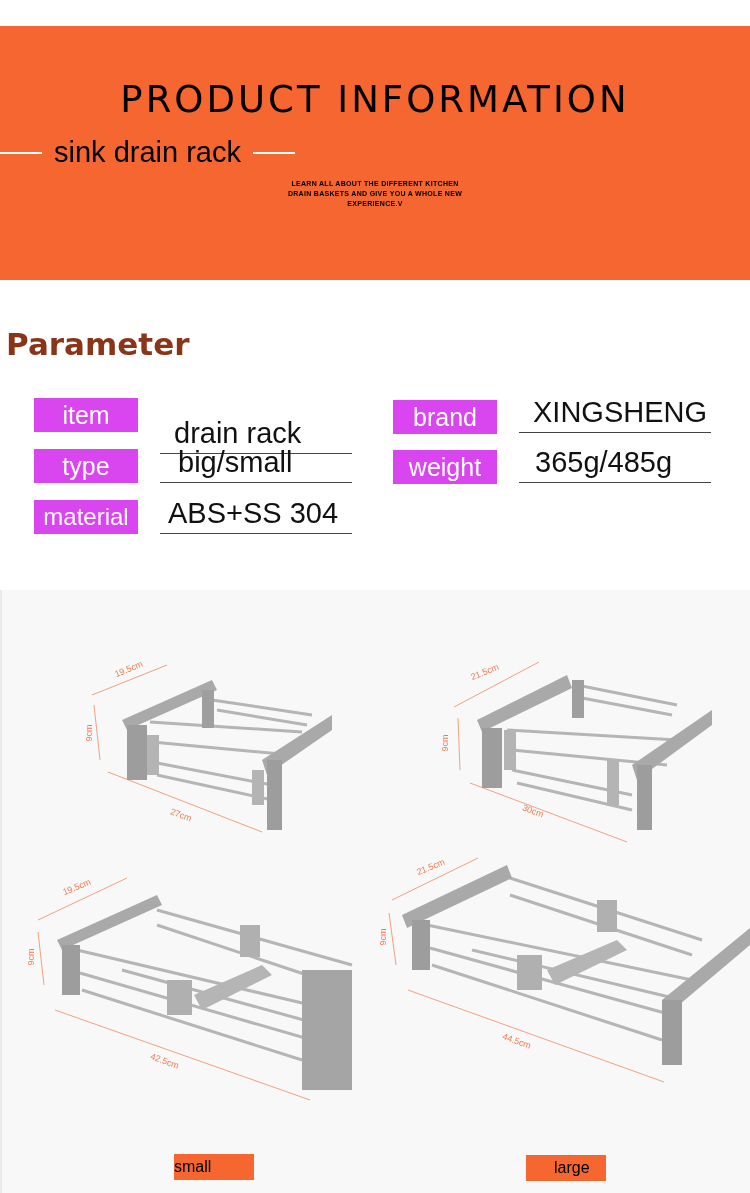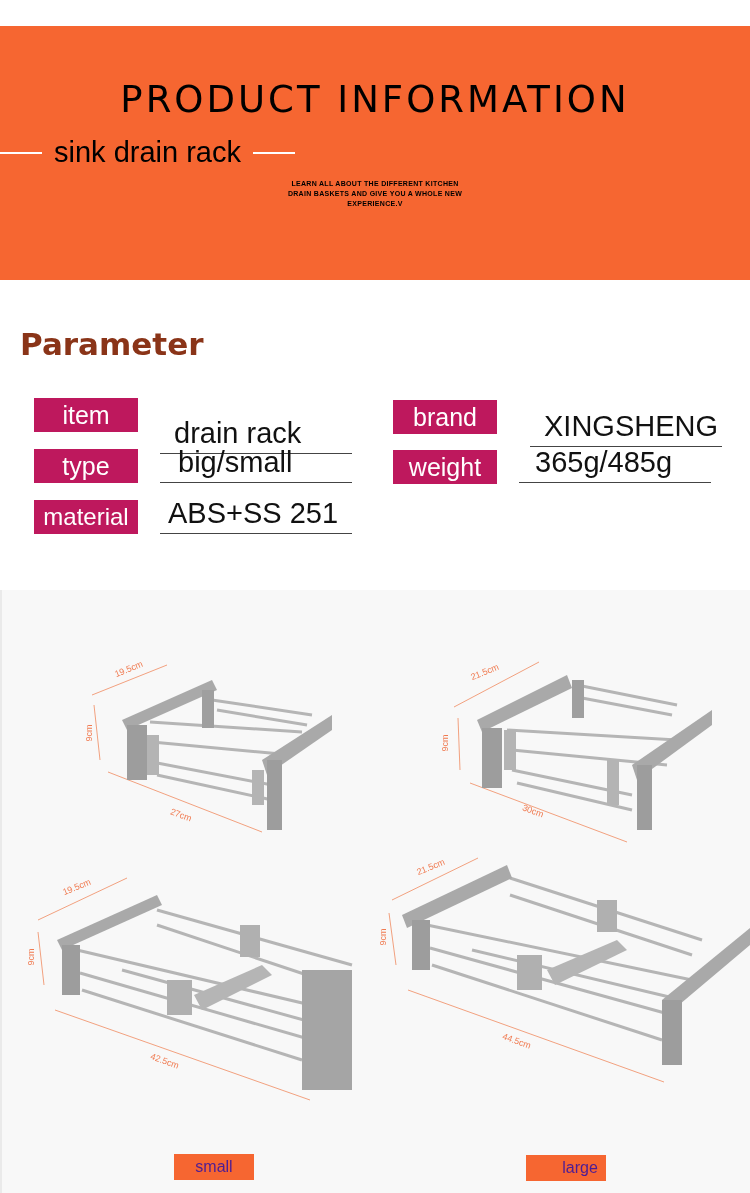--- a/index.html
+++ b/index.html
@@ -5,30 +5,30 @@
   * { box-sizing: border-box; margin: 0; padding: 0; }
   body { width: 750px; height: 1193px; background: #ffffff; font-family: "Liberation Sans", sans-serif; position: relative; overflow: hidden; }
 
   .hero { position: absolute; left: 0; top: 0; width: 750px; height: 254px; background: #f66631; color: #000000; text-align: center; margin-top: 26px; }
   .hero-title { position: absolute; left: 0; right: 0; top: 52px; font-size: 37px; letter-spacing: 3px; font-family: "DejaVu Sans", sans-serif; font-weight: normal; }
   .hero-sub { position: absolute; left: 0; right: 0; top: 110px; font-size: 29px; display: flex; align-items: center; gap: 12px; }
   .hero-sub .dash { display: inline-block; width: 42px; height: 2px; background: #fff; }
   .hero-desc { position: absolute; left: 0; right: 0; top: 153px; font-size: 7px; font-weight: bold; line-height: 10px; letter-spacing: 0.3px; }
   .hero-desc div { width: 200px; margin: 0 auto; }
 
-  .param-title { position: absolute; left: 20px; top: 326px; font-size: 31px; font-weight: bold; color: #8a3418; font-family: "DejaVu Sans", sans-serif; }
+  .param-title { position: absolute; left: 6px; top: 326px; font-size: 31px; font-weight: bold; color: #8a3418; font-family: "DejaVu Sans", sans-serif; }
 
-  .lbl { position: absolute; width: 104px; height: 34px; background: #be185d; color: #fff; font-size: 25px; text-align: center; line-height: 34px; }
+  .lbl { position: absolute; width: 104px; height: 34px; background: #d946ef; color: #fff; font-size: 25px; text-align: center; line-height: 34px; }
   .val { position: absolute; height: 36px; border-bottom: 1px solid #444; color: #111; font-size: 29px; line-height: 30px; }
 
   .gallery { position: absolute; left: 0; top: 590px; width: 750px; height: 603px; background: #f8f8f8; border-left: 2px solid #eaeaea; }
   .rack { position: absolute; }
   .dim { position: absolute; color: #f07a50; font-size: 9px; white-space: nowrap; }
 
-  .size-tag { position: absolute; height: 26px; width: 80px; background: #f66631; color: #4c1d95; font-size: 16px; text-align: center; line-height: 26px; }
+  .size-tag { position: absolute; height: 26px; width: 80px; background: #f66631; color: #000000; font-size: 16px; text-align: left; line-height: 26px; }
 </style>
 </head>
 <body>
 
 <section class="hero">
   <h1 class="hero-title">PRODUCT INFORMATION</h1>
   <div class="hero-sub">
     <span class="dash"></span>
     <span>sink drain rack</span>
     <span class="dash"></span>
@@ -42,24 +42,24 @@
 
 <h2 class="param-title">Parameter</h2>
 
 <div class="lbl" style="left:34px;top:398px;">item</div>
 <div class="val" style="left:160px;top:396px;width:192px;padding-left:14px;margin-top:22px;">drain rack</div>
 
 <div class="lbl" style="left:34px;top:449px;">type</div>
 <div class="val" style="left:160px;top:447px;width:192px;padding-left:18px;">big/small</div>
 
 <div class="lbl" style="left:34px;top:500px;font-size:24px;">material</div>
-<div class="val" style="left:160px;top:498px;width:192px;padding-left:8px;">ABS+SS 251</div>
+<div class="val" style="left:160px;top:498px;width:192px;padding-left:8px;">ABS+SS 304</div>
 
 <div class="lbl" style="left:393px;top:400px;">brand</div>
-<div class="val" style="left:530px;top:397px;width:192px;padding-left:14px;margin-top:14px;">XINGSHENG</div>
+<div class="val" style="left:519px;top:397px;width:192px;padding-left:14px;">XINGSHENG</div>
 
 <div class="lbl" style="left:393px;top:450px;">weight</div>
 <div class="val" style="left:519px;top:447px;width:192px;padding-left:16px;">365g/485g</div>
 
 <section class="gallery">
 
   <div class="rack" style="left:70px;top:60px;width:280px;height:200px;">
     <svg width="280" height="200" viewBox="0 0 280 200">
       <g stroke="#f08a60" stroke-width="0.8" fill="none">
         <line x1="20" y1="45" x2="95" y2="15"></line>

